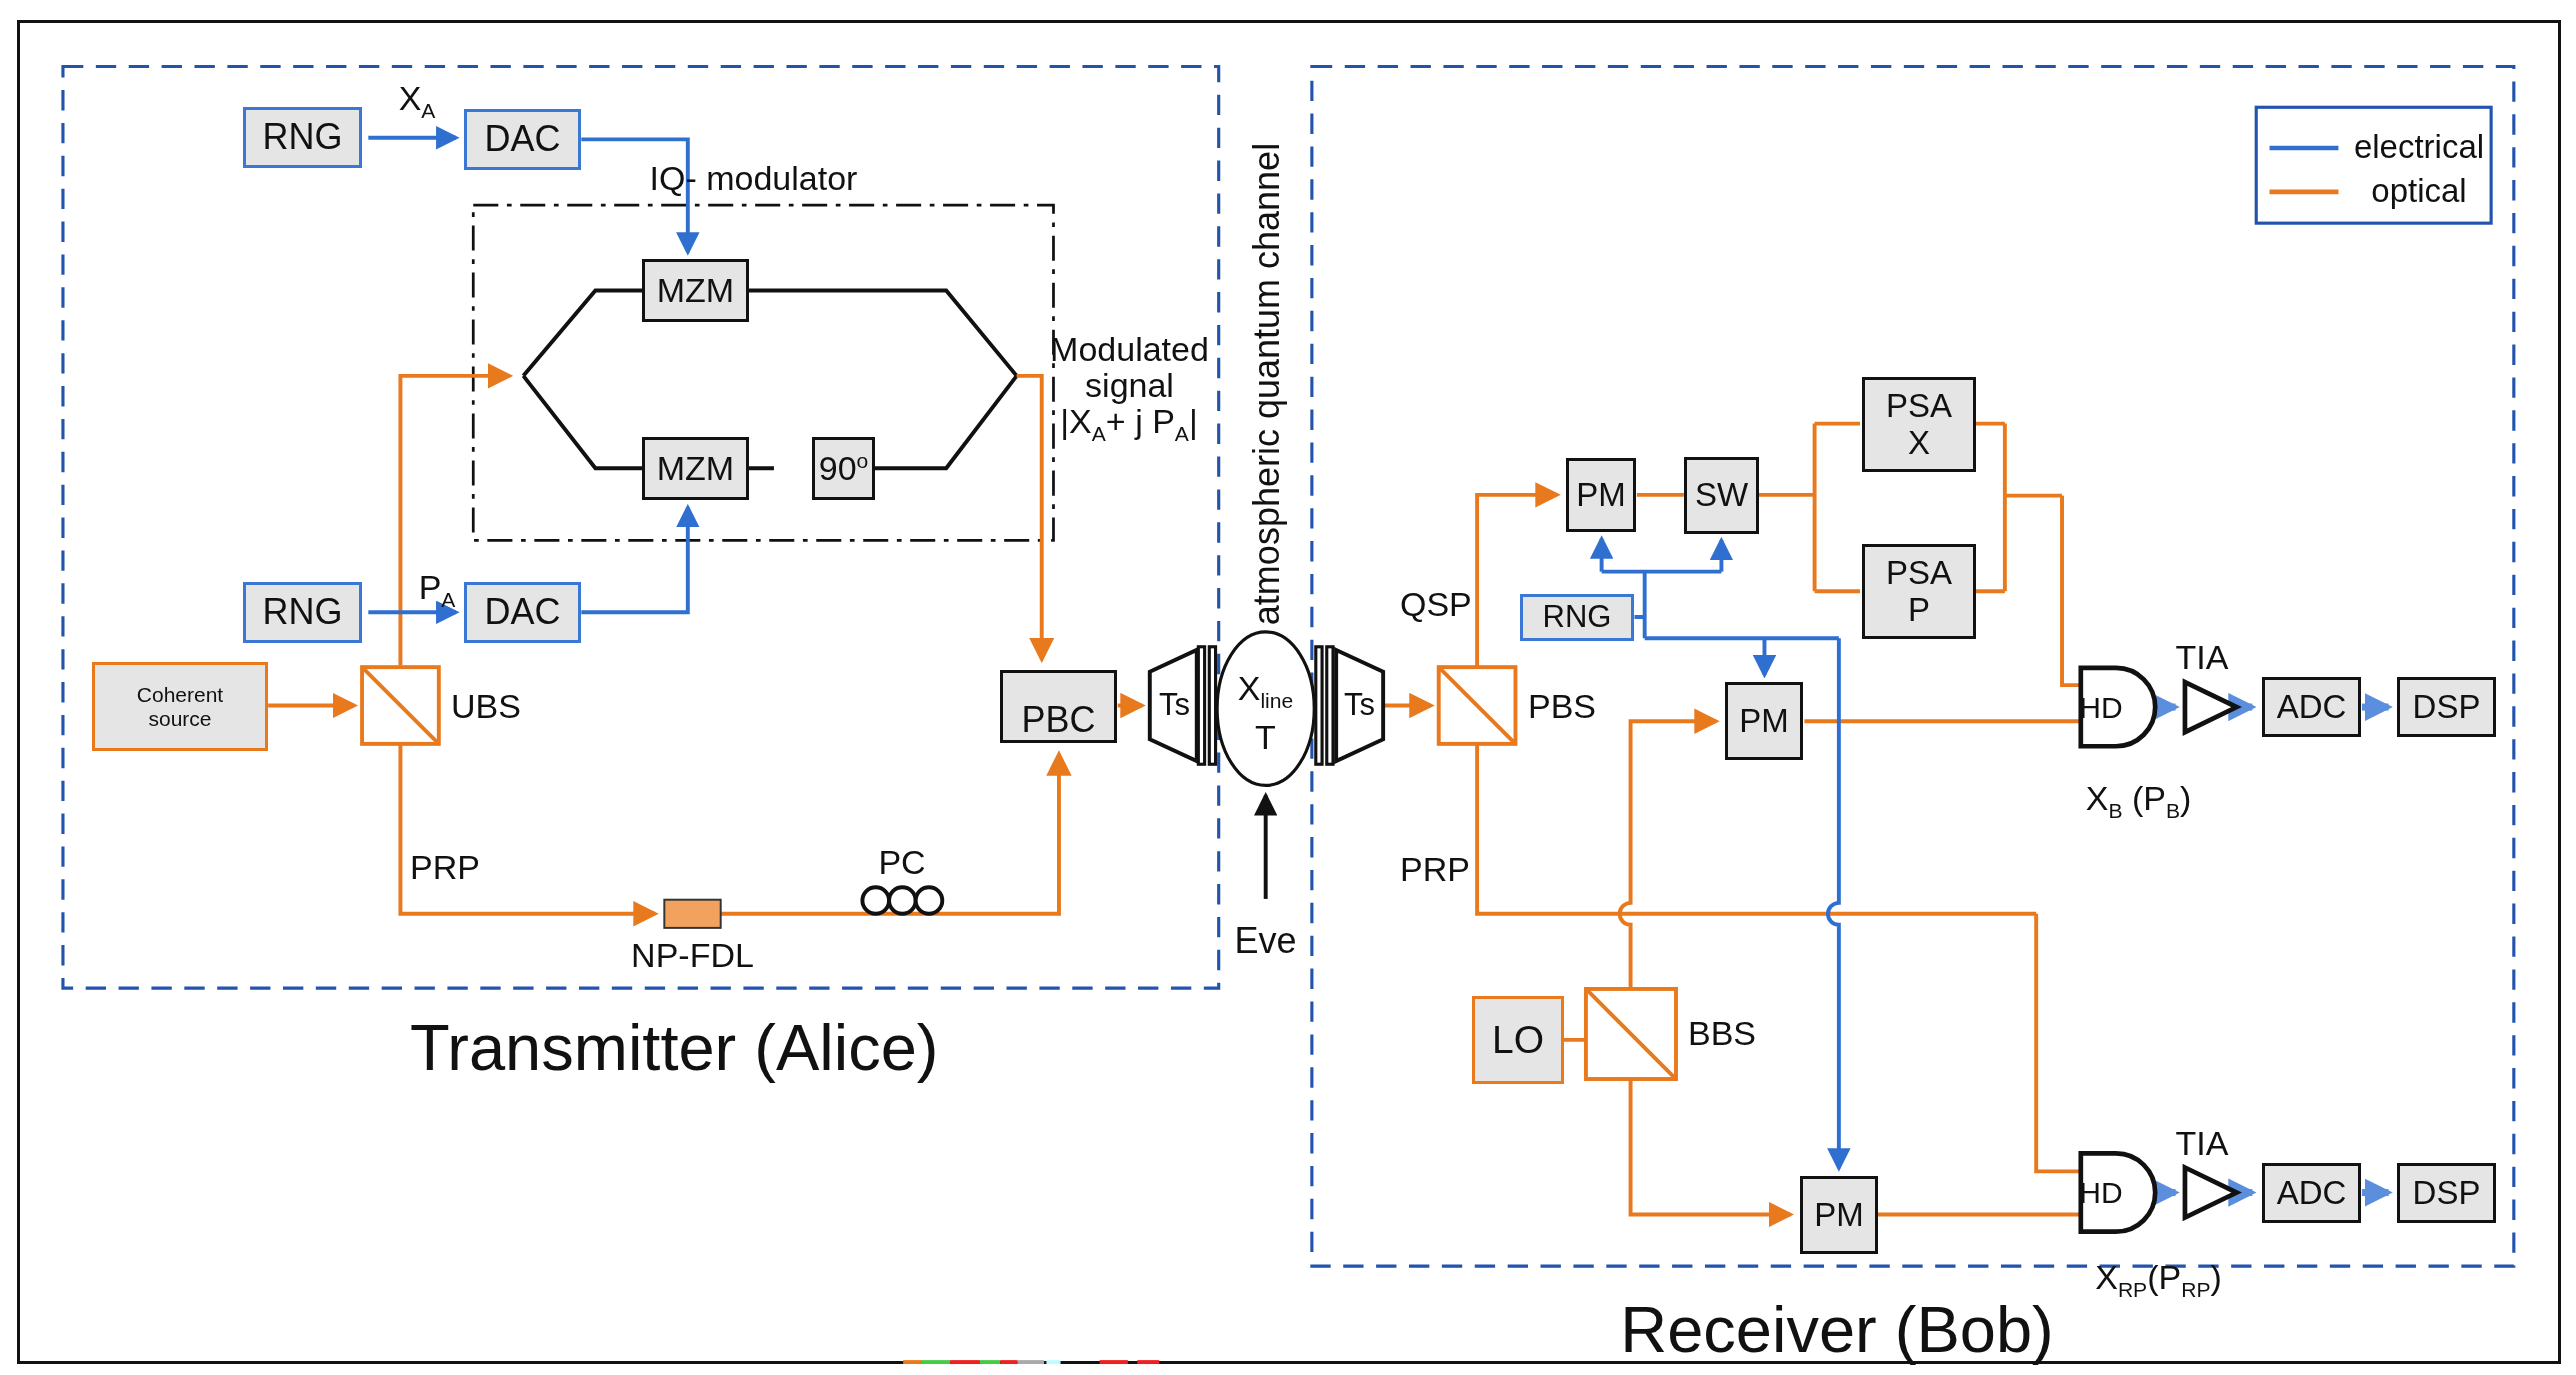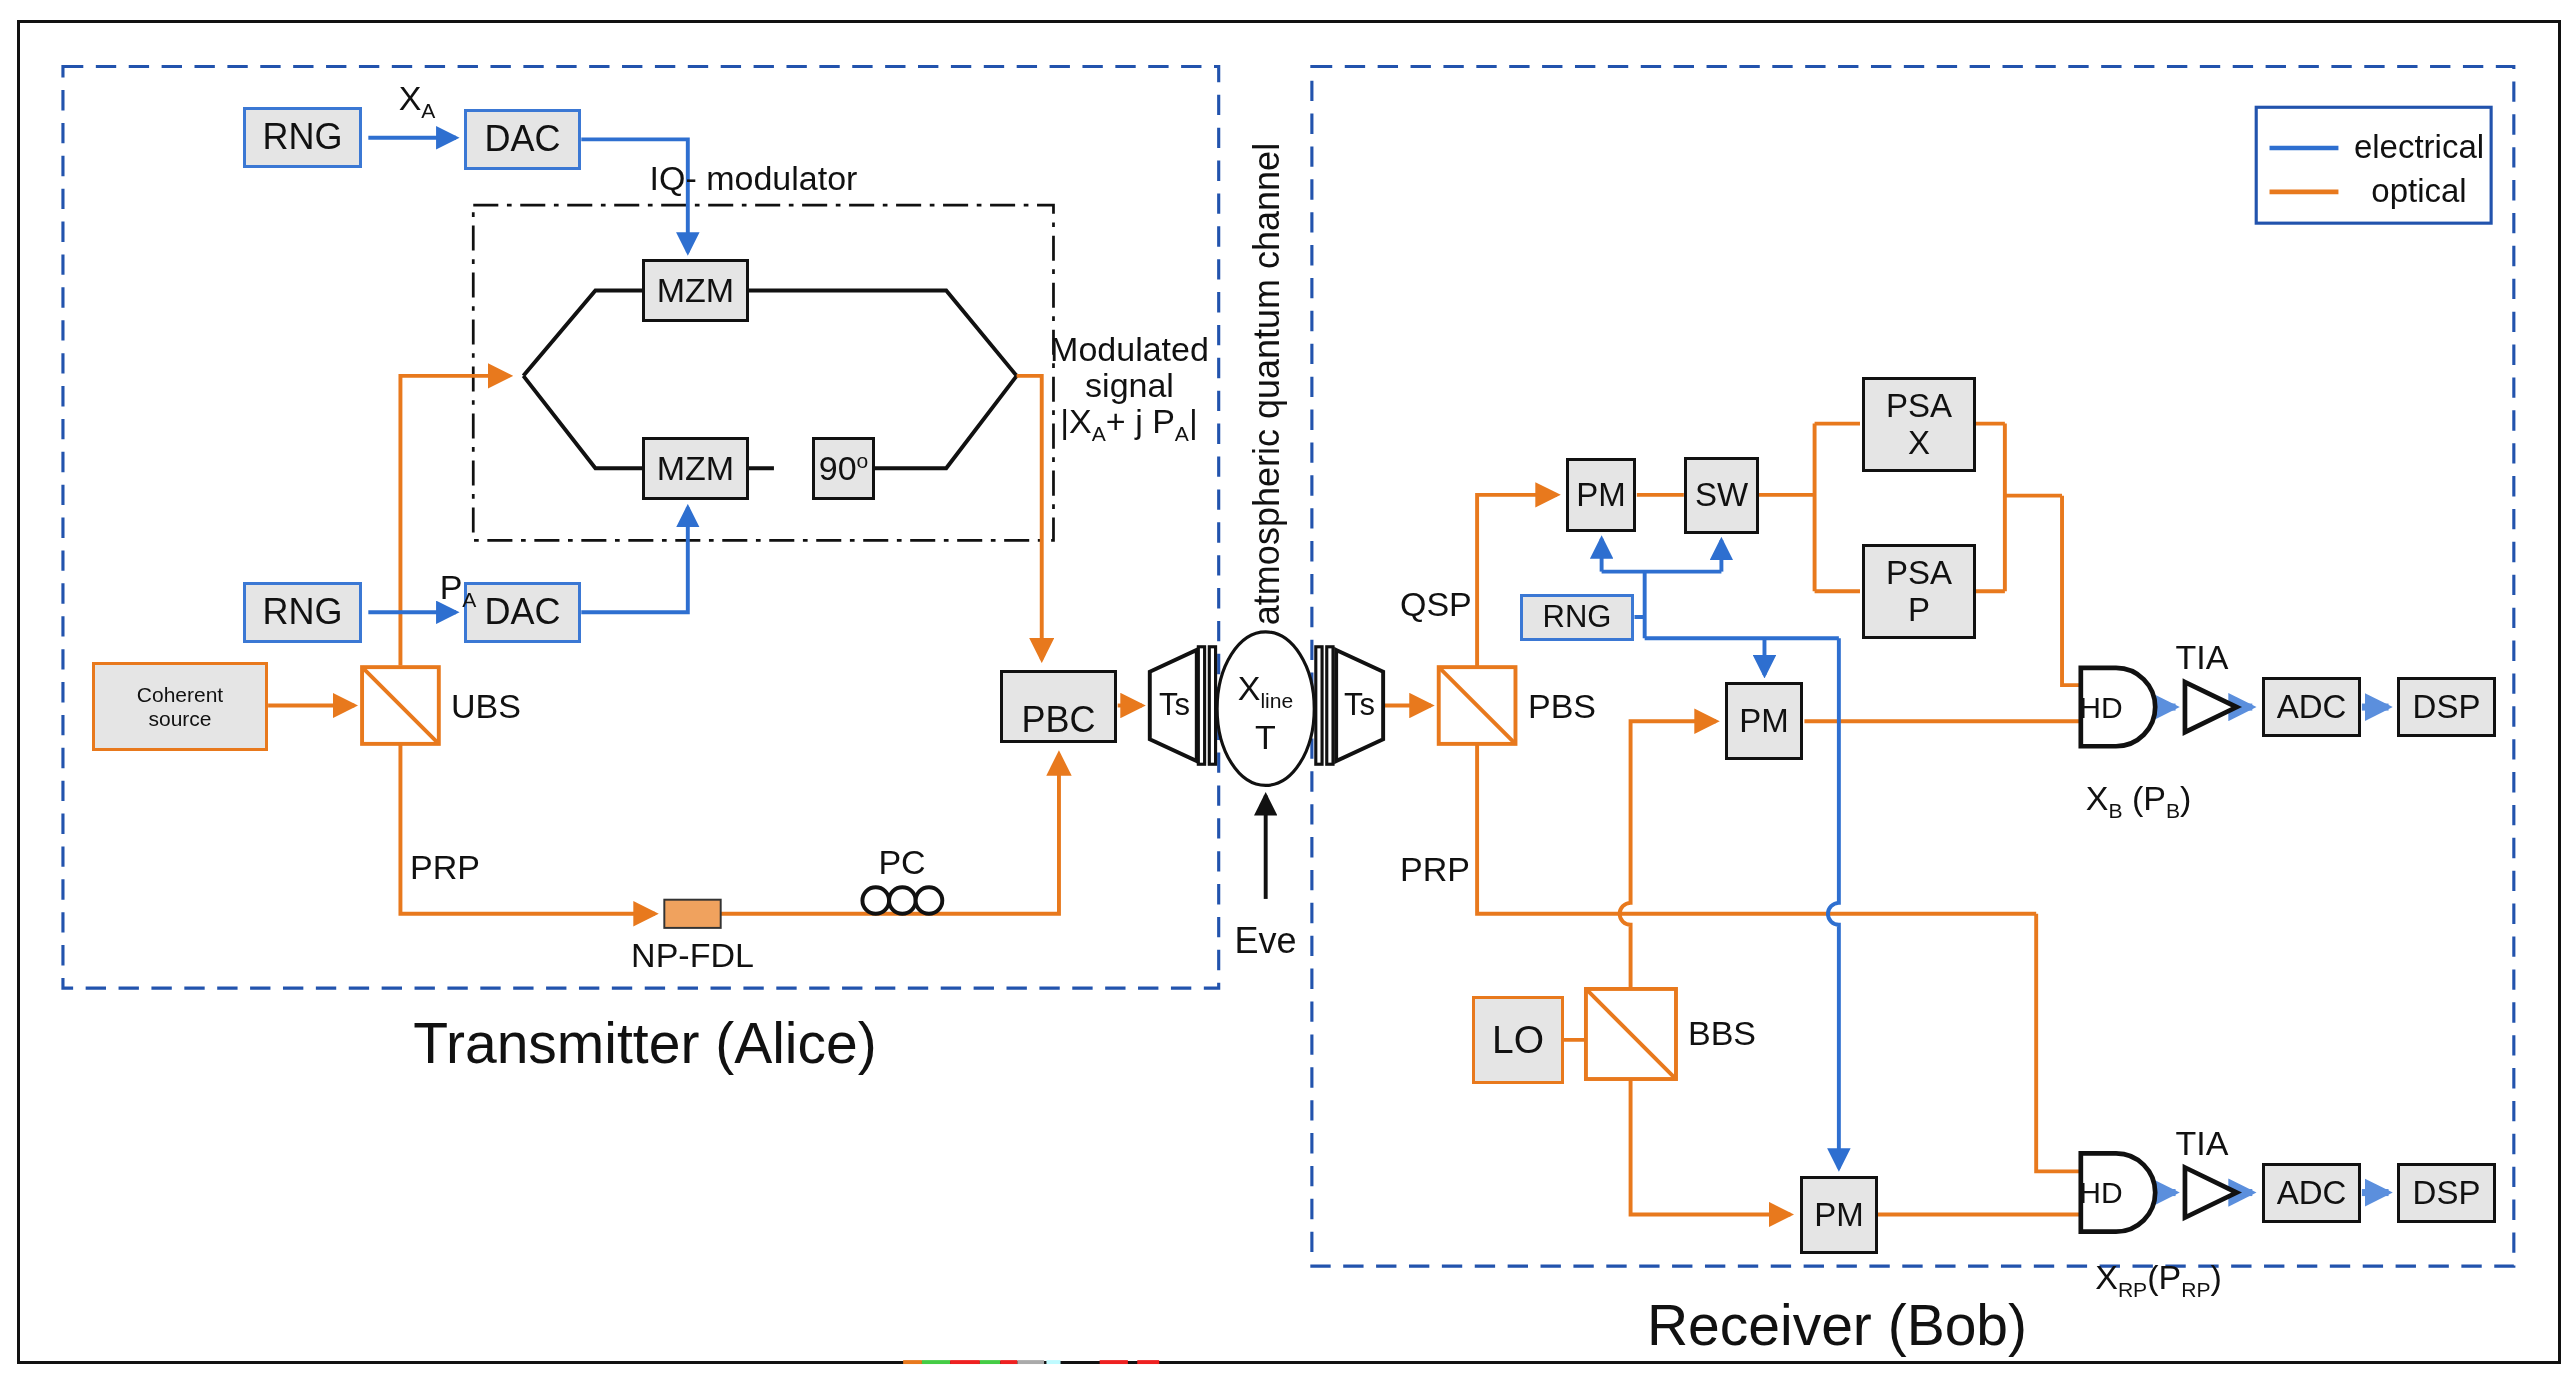--- a/index.html
+++ b/index.html
@@ -11,21 +11,21 @@
   .bb{stroke:#5b8fdd;stroke-width:9;fill:none}
   .k5{stroke:#111;stroke-width:5;fill:none}
   .dashbox{fill:none;stroke:#2253ad;stroke-width:4;stroke-dasharray:26 16}
   .box{position:absolute;box-sizing:border-box;background:#e5e5e5;display:flex;flex-direction:column;align-items:center;justify-content:center;font-size:36px;line-height:1.12;text-align:center;border:3.9px solid #111;}
   .bblue{border-color:#3b78d4}
   .borange{border-color:#e8791d}
   .lbl{position:absolute;font-size:34px;white-space:pre;line-height:1.1;}
   .ctr{text-align:center}
   sub{font-size:62%;}
   sup{font-size:62%;}
-  .title{font-size:57px;}
+  .title{font-size:65px;}
 </style>
 </head>
 <body>
 
 <div id="stage">
   <div id="frame"></div>
 
   <svg class="layer" viewBox="0 0 3289 1756" width="2576" height="1375">
     <defs>
       <marker id="ao" viewBox="0 0 10 10" refX="8.5" refY="5" markerWidth="6.5" markerHeight="6.5" orient="auto-start-reverse">
@@ -201,21 +201,21 @@
       <span>DSP</span>
     </div>
   <div class="box" style="left:2262px;top:1163px;width:99px;height:60px;font-size:33px;">
       <span>ADC</span>
     </div>
   <div class="box" style="left:2397px;top:1163px;width:99px;height:60px;font-size:33px;">
       <span>DSP</span>
     </div>
 
   <div class="lbl ctr" style="left:384px;top:80px;width:66px;"><span>X</span><sub>A</sub></div>
-  <div class="lbl ctr" style="left:404px;top:569px;width:66px;margin-left:21px;"><span>P</span><sub>A</sub></div>
+  <div class="lbl ctr" style="left:404px;top:569px;width:66px;"><span>P</span><sub>A</sub></div>
   <div class="lbl ctr" style="left:597px;top:160px;width:313px;">IQ- modulator</div>
   <div class="lbl ctr" style="left:1040px;top:331px;width:179px;">Modulated</div>
   <div class="lbl ctr" style="left:1040px;top:367px;width:179px;">signal</div>
   <div class="lbl ctr" style="left:1032px;top:403px;width:194px;"><span>|X</span><sub>A</sub><span>+ j P</span><sub>A</sub><span>|</span></div>
   <div class="lbl" style="left:451px;top:688px;">UBS</div>
   <div class="lbl" style="left:410px;top:849px;">PRP</div>
   <div class="lbl ctr" style="left:605px;top:937px;width:175px;">NP-FDL</div>
   <div class="lbl ctr" style="left:863px;top:844px;width:78px;">PC</div>
   <div class="lbl ctr" style="left:1143px;top:688px;width:63px;font-size:31px;">Ts</div>
   <div class="lbl ctr" style="left:1328px;top:688px;width:63px;font-size:31px;">Ts</div>

